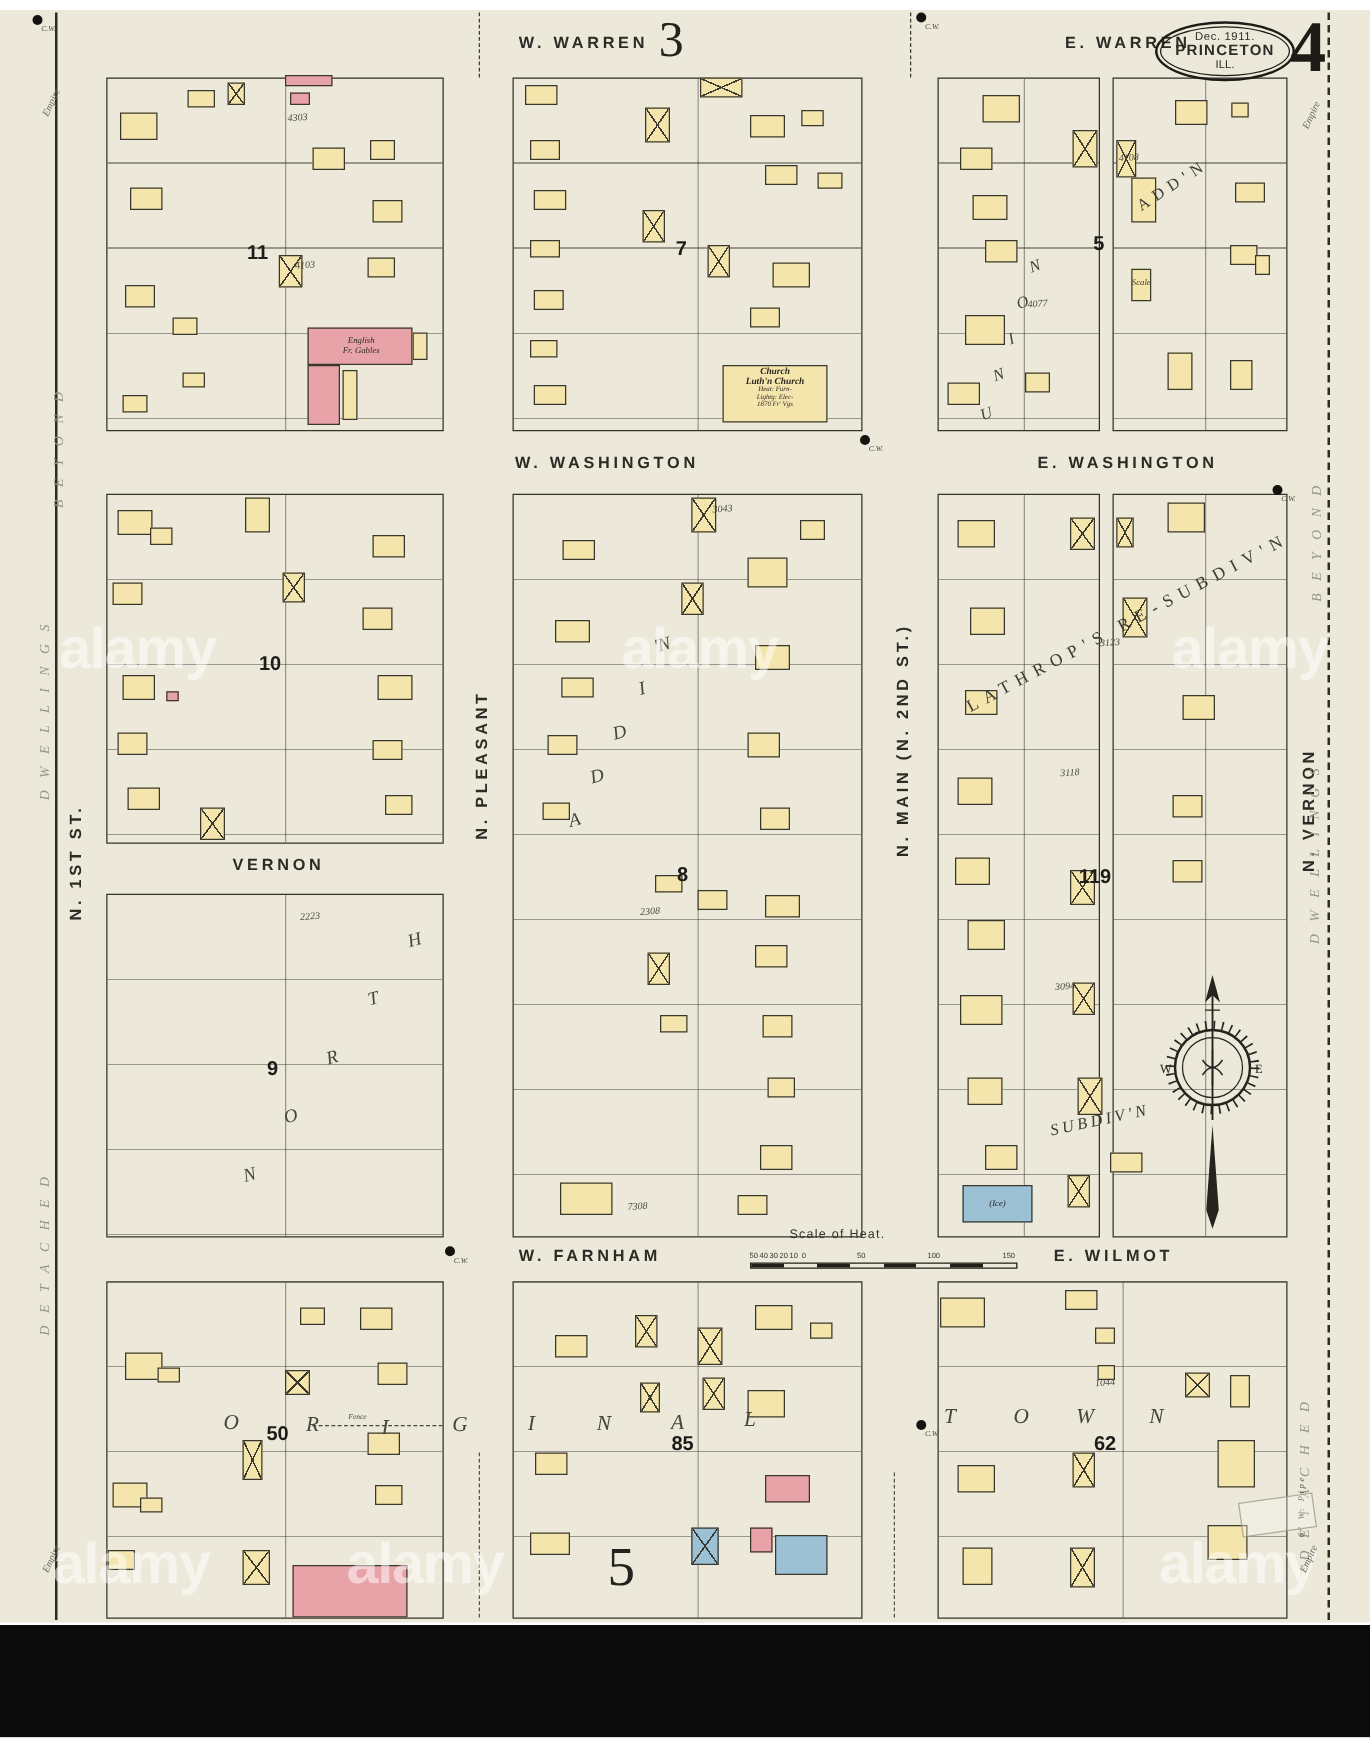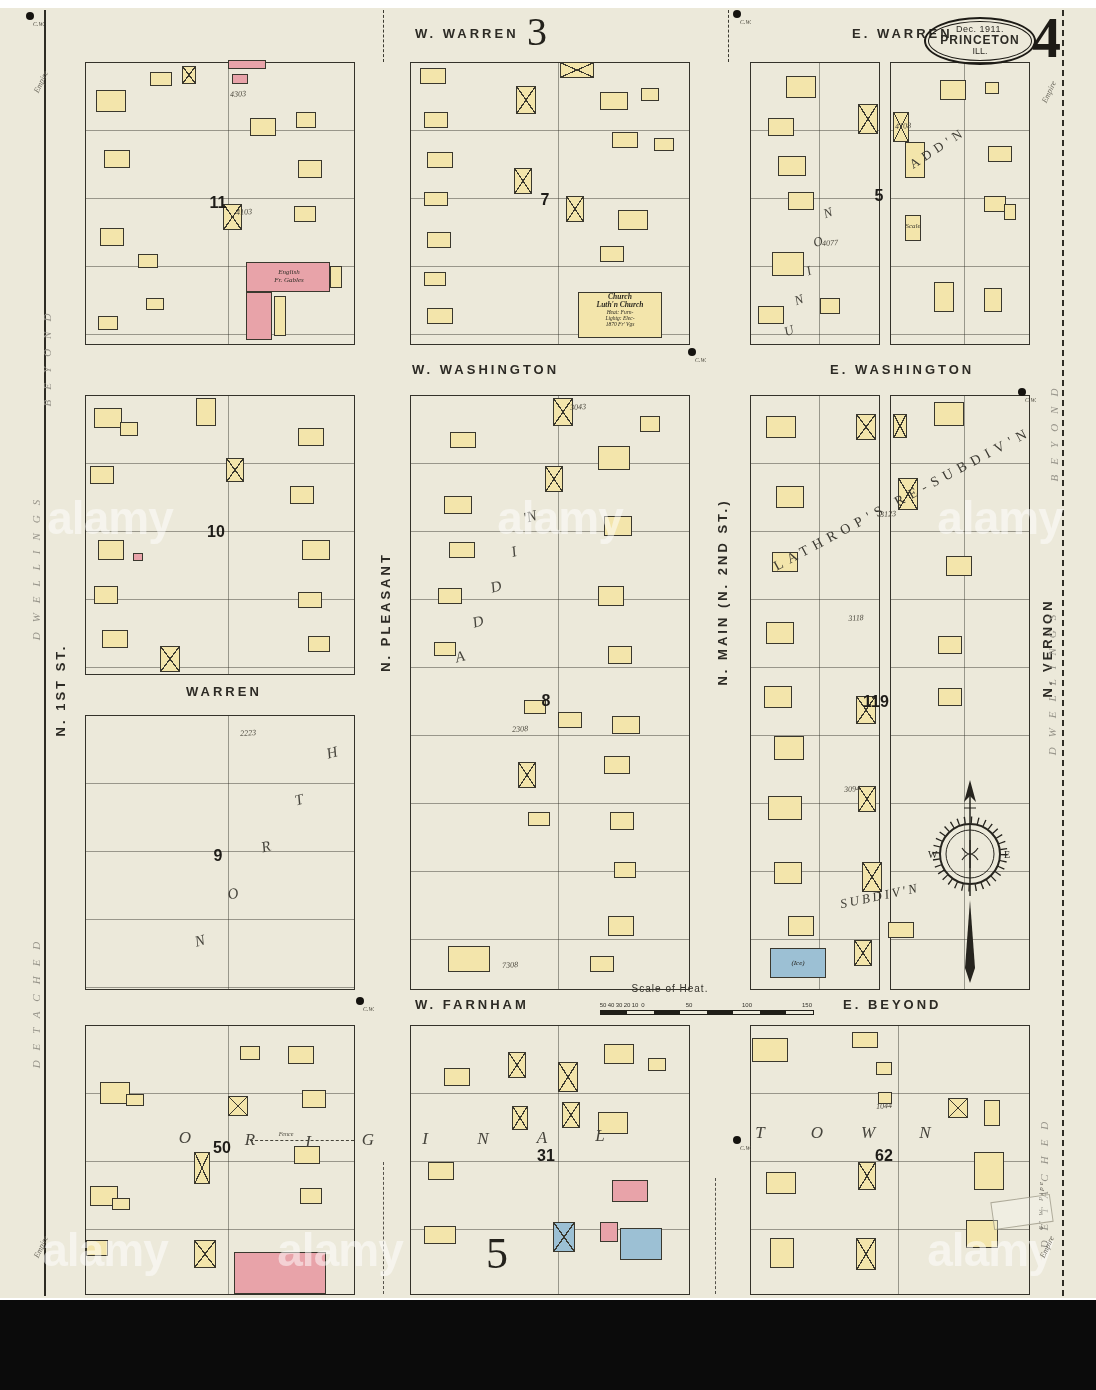--- a/index.html
+++ b/index.html
@@ -310,29 +310,29 @@
       <div class="bld y" style="left: 876px; top: 1062px; width: 16px; height: 13px;"></div>
       <div class="bld y x" style="left: 948px; top: 1098px; width: 20px; height: 20px;"></div>
       <div class="bld y" style="left: 984px; top: 1100px; width: 16px; height: 26px;"></div>
       <div class="bld y" style="left: 766px; top: 1172px; width: 30px; height: 22px;"></div>
       <div class="bld y x" style="left: 858px; top: 1162px; width: 18px; height: 28px;"></div>
       <div class="bld y" style="left: 770px; top: 1238px; width: 24px; height: 30px;"></div>
       <div class="bld y x" style="left: 856px; top: 1238px; width: 20px; height: 32px;"></div>
       <div class="bld y" style="left: 974px; top: 1152px; width: 30px; height: 38px;"></div>
       <div class="bld y" style="left: 966px; top: 1220px; width: 32px; height: 28px;"></div>
       <div class="bld y" style="left: 878px; top: 1092px; width: 14px; height: 12px;"></div>
-      <div class="blocknum" style="left: 218px; top: 203px;">11</div>
+      <div class="blocknum" style="left: 206px; top: 203px;">11</div>
       <div class="blocknum" style="left: 545px; top: 200px;">7</div>
       <div class="blocknum" style="left: 879px; top: 196px;">5</div>
       <div class="blocknum" style="left: 216px; top: 532px;">10</div>
       <div class="blocknum" style="left: 546px; top: 701px;">8</div>
       <div class="blocknum" style="left: 218px; top: 856px;">9</div>
       <div class="blocknum" style="left: 876px; top: 702px;">119</div>
       <div class="blocknum" style="left: 222px; top: 1148px;">50</div>
-      <div class="blocknum" style="left: 546px; top: 1156px;">31</div>
+      <div class="blocknum" style="left: 546px; top: 1156px;">85</div>
       <div class="blocknum" style="left: 884px; top: 1156px;">62</div>
       <div class="lotnum" style="left: 238px; top: 94px;">4303</div>
       <div class="lotnum" style="left: 244px; top: 212px;">4103</div>
       <div class="lotnum" style="left: 903px; top: 126px;">4108</div>
       <div class="lotnum" style="left: 830px; top: 243px;">4077</div>
       <div class="lotnum" style="left: 578px; top: 407px;">3043</div>
       <div class="lotnum" style="left: 888px; top: 514px;">3123</div>
       <div class="lotnum" style="left: 856px; top: 618px;">3118</div>
       <div class="lotnum" style="left: 248px; top: 733px;">2223</div>
       <div class="lotnum" style="left: 520px; top: 729px;">2308</div>
@@ -392,23 +392,23 @@
       <div class="wm" style="left: 1000px; top: 518px;">alamy</div>
       <div class="wm" style="left: 105px; top: 1250px;">alamy</div>
       <div class="wm" style="left: 340px; top: 1250px;">alamy</div>
       <div class="wm" style="left: 990px; top: 1250px;">alamy</div>
     </div>
 
   <span class="street" id="lbl-wwarren">W. WARREN</span>
   <span class="street" id="lbl-ewarren">E. WARREN</span>
   <span class="street" id="lbl-wwash">W. WASHINGTON</span>
   <span class="street" id="lbl-ewash">E. WASHINGTON</span>
-  <span class="street" id="lbl-wilmot">WARREN</span>
+  <span class="street" id="lbl-wilmot">VERNON</span>
   <span class="street" id="lbl-wfarnham">W. FARNHAM</span>
-  <span class="street" id="lbl-efarnham">E. BEYOND</span>
+  <span class="street" id="lbl-efarnham">E. WILMOT</span>
   <span class="vstreet" id="lbl-n1st">N. 1ST ST.</span>
   <span class="vstreet" id="lbl-pleasant">N. PLEASANT</span>
   <span class="vstreet" id="lbl-main">N. MAIN (N. 2ND ST.)</span>
   <span class="vstreet" id="lbl-vernon">N. VERNON</span>
 
   <span class="diag" id="lbl-lathrops">LATHROP'S RE-SUBDIV'N</span>
   <span class="diag" id="lbl-addn">ADD'N</span>
   <span class="diag" id="lbl-subdivn">SUBDIV'N</span>
 
   <span class="edge" id="edge-beyond-l">BEYOND</span>

